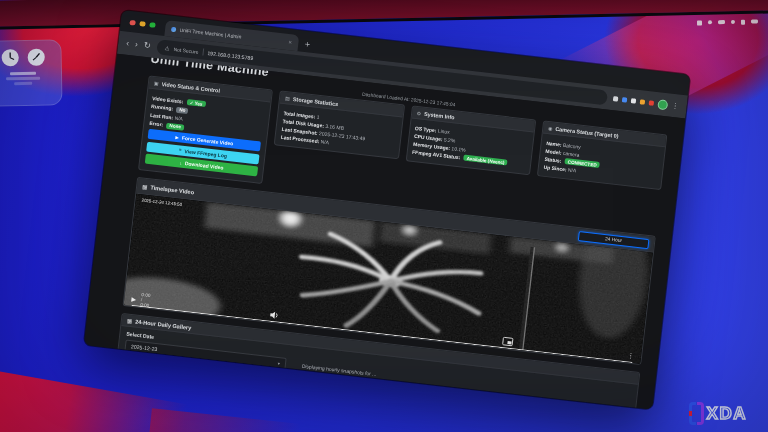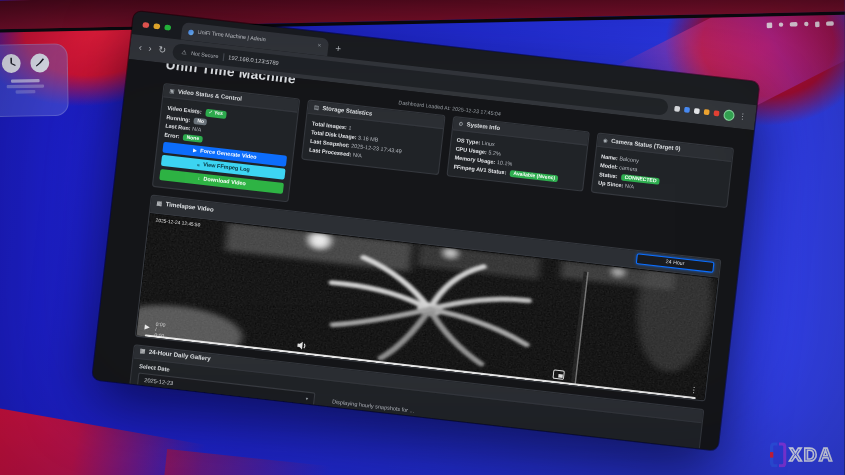--- a/index.html
+++ b/index.html
@@ -110,21 +110,21 @@
 
   .gal-b{padding:4px 6px 5px 6px;}
   .gal-label{font-size:5.2px;font-weight:700;color:#dde0e3;margin-bottom:2.5px;}
   .gal-row{display:flex;align-items:center;gap:16px;}
   .date-input{width:150px;background:#1b1d21;border:1px solid #3a3d43;border-radius:2px;
     color:#d6d9dd;font-size:5.2px;padding:2.5px 5px;display:flex;justify-content:space-between;align-items:center;}
   .date-input .dd{font-size:4.5px;color:#9aa0a6;}
   .gal-status{font-size:5px;color:#b6bac0;}
 
   
-  .xda{position:absolute;right:10px;bottom:7px;display:flex;align-items:center;gap:3px;}
+  .xda{position:absolute;right:21px;bottom:7px;display:flex;align-items:center;gap:3px;}
   .xda-bracket{position:relative;display:flex;}
   .b-left{width:4px;height:17px;border:3px solid #3056f5;border-right:none;border-radius:4px 0 0 4px;}
   .b-right{width:4px;height:17px;border:3px solid #8a3bf2;border-left:none;border-radius:0 4px 4px 0;margin-left:1px;}
   .b-notch{position:absolute;left:0;top:9px;width:3px;height:5px;background:#e3203c;}
   .xda-text{font-size:17px;font-weight:700;letter-spacing:1.5px;color:transparent;
     -webkit-text-stroke:1.4px #e7ecff;}
 </style>
 </head>
 <body>
 

